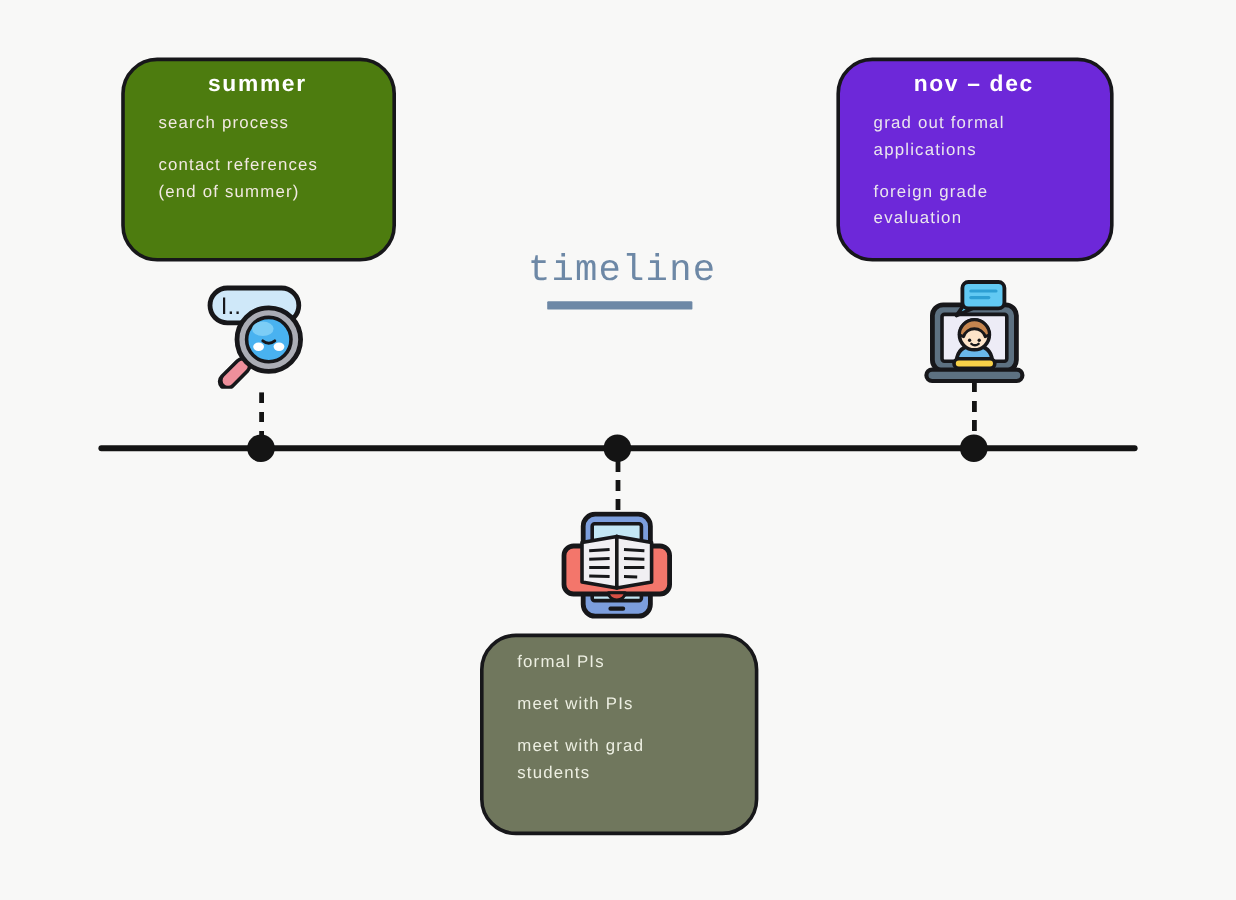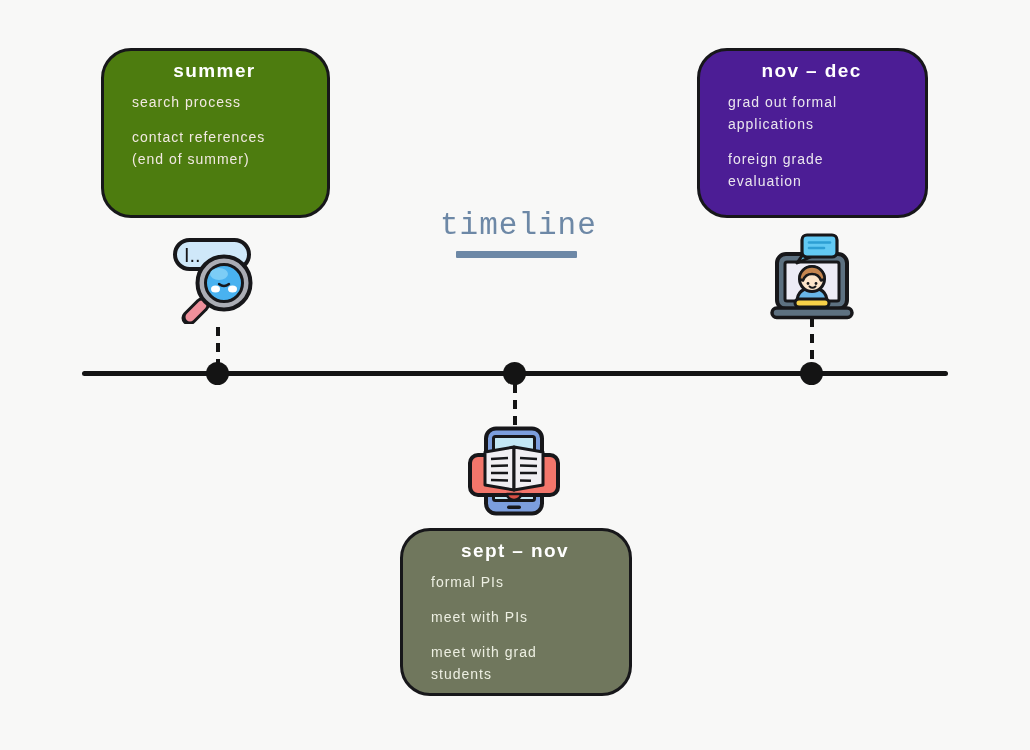--- a/index.html
+++ b/index.html
@@ -85,28 +85,27 @@
 <body>
 
 <div class="canvas">
 
   <div class="card card-summer" style="background: #4d7c0f;">
     <p class="card-title">summer</p>
     <p class="card-item">search process</p>
     <p class="card-item">contact references (end of summer)</p>
   </div>
 
-  <div class="card card-novdec" style="background: #4c1d95;">
+  <div class="card card-novdec" style="background: #6d28d9;">
     <p class="card-title">nov – dec</p>
     <p class="card-item">grad out formal applications</p>
     <p class="card-item">foreign grade evaluation</p>
   </div>
 
   <div class="card card-septnov" style="background: rgb(112, 119, 93);">
-    <p class="card-title">sept – nov</p>
     <p class="card-item">formal PIs</p>
     <p class="card-item">meet with PIs</p>
     <p class="card-item">meet with grad students</p>
   </div>
 
   <div class="page-title">timeline</div>
   <div class="title-underline"></div>
 
   <div class="axis"></div>
   <div class="dot dot-1"></div>

